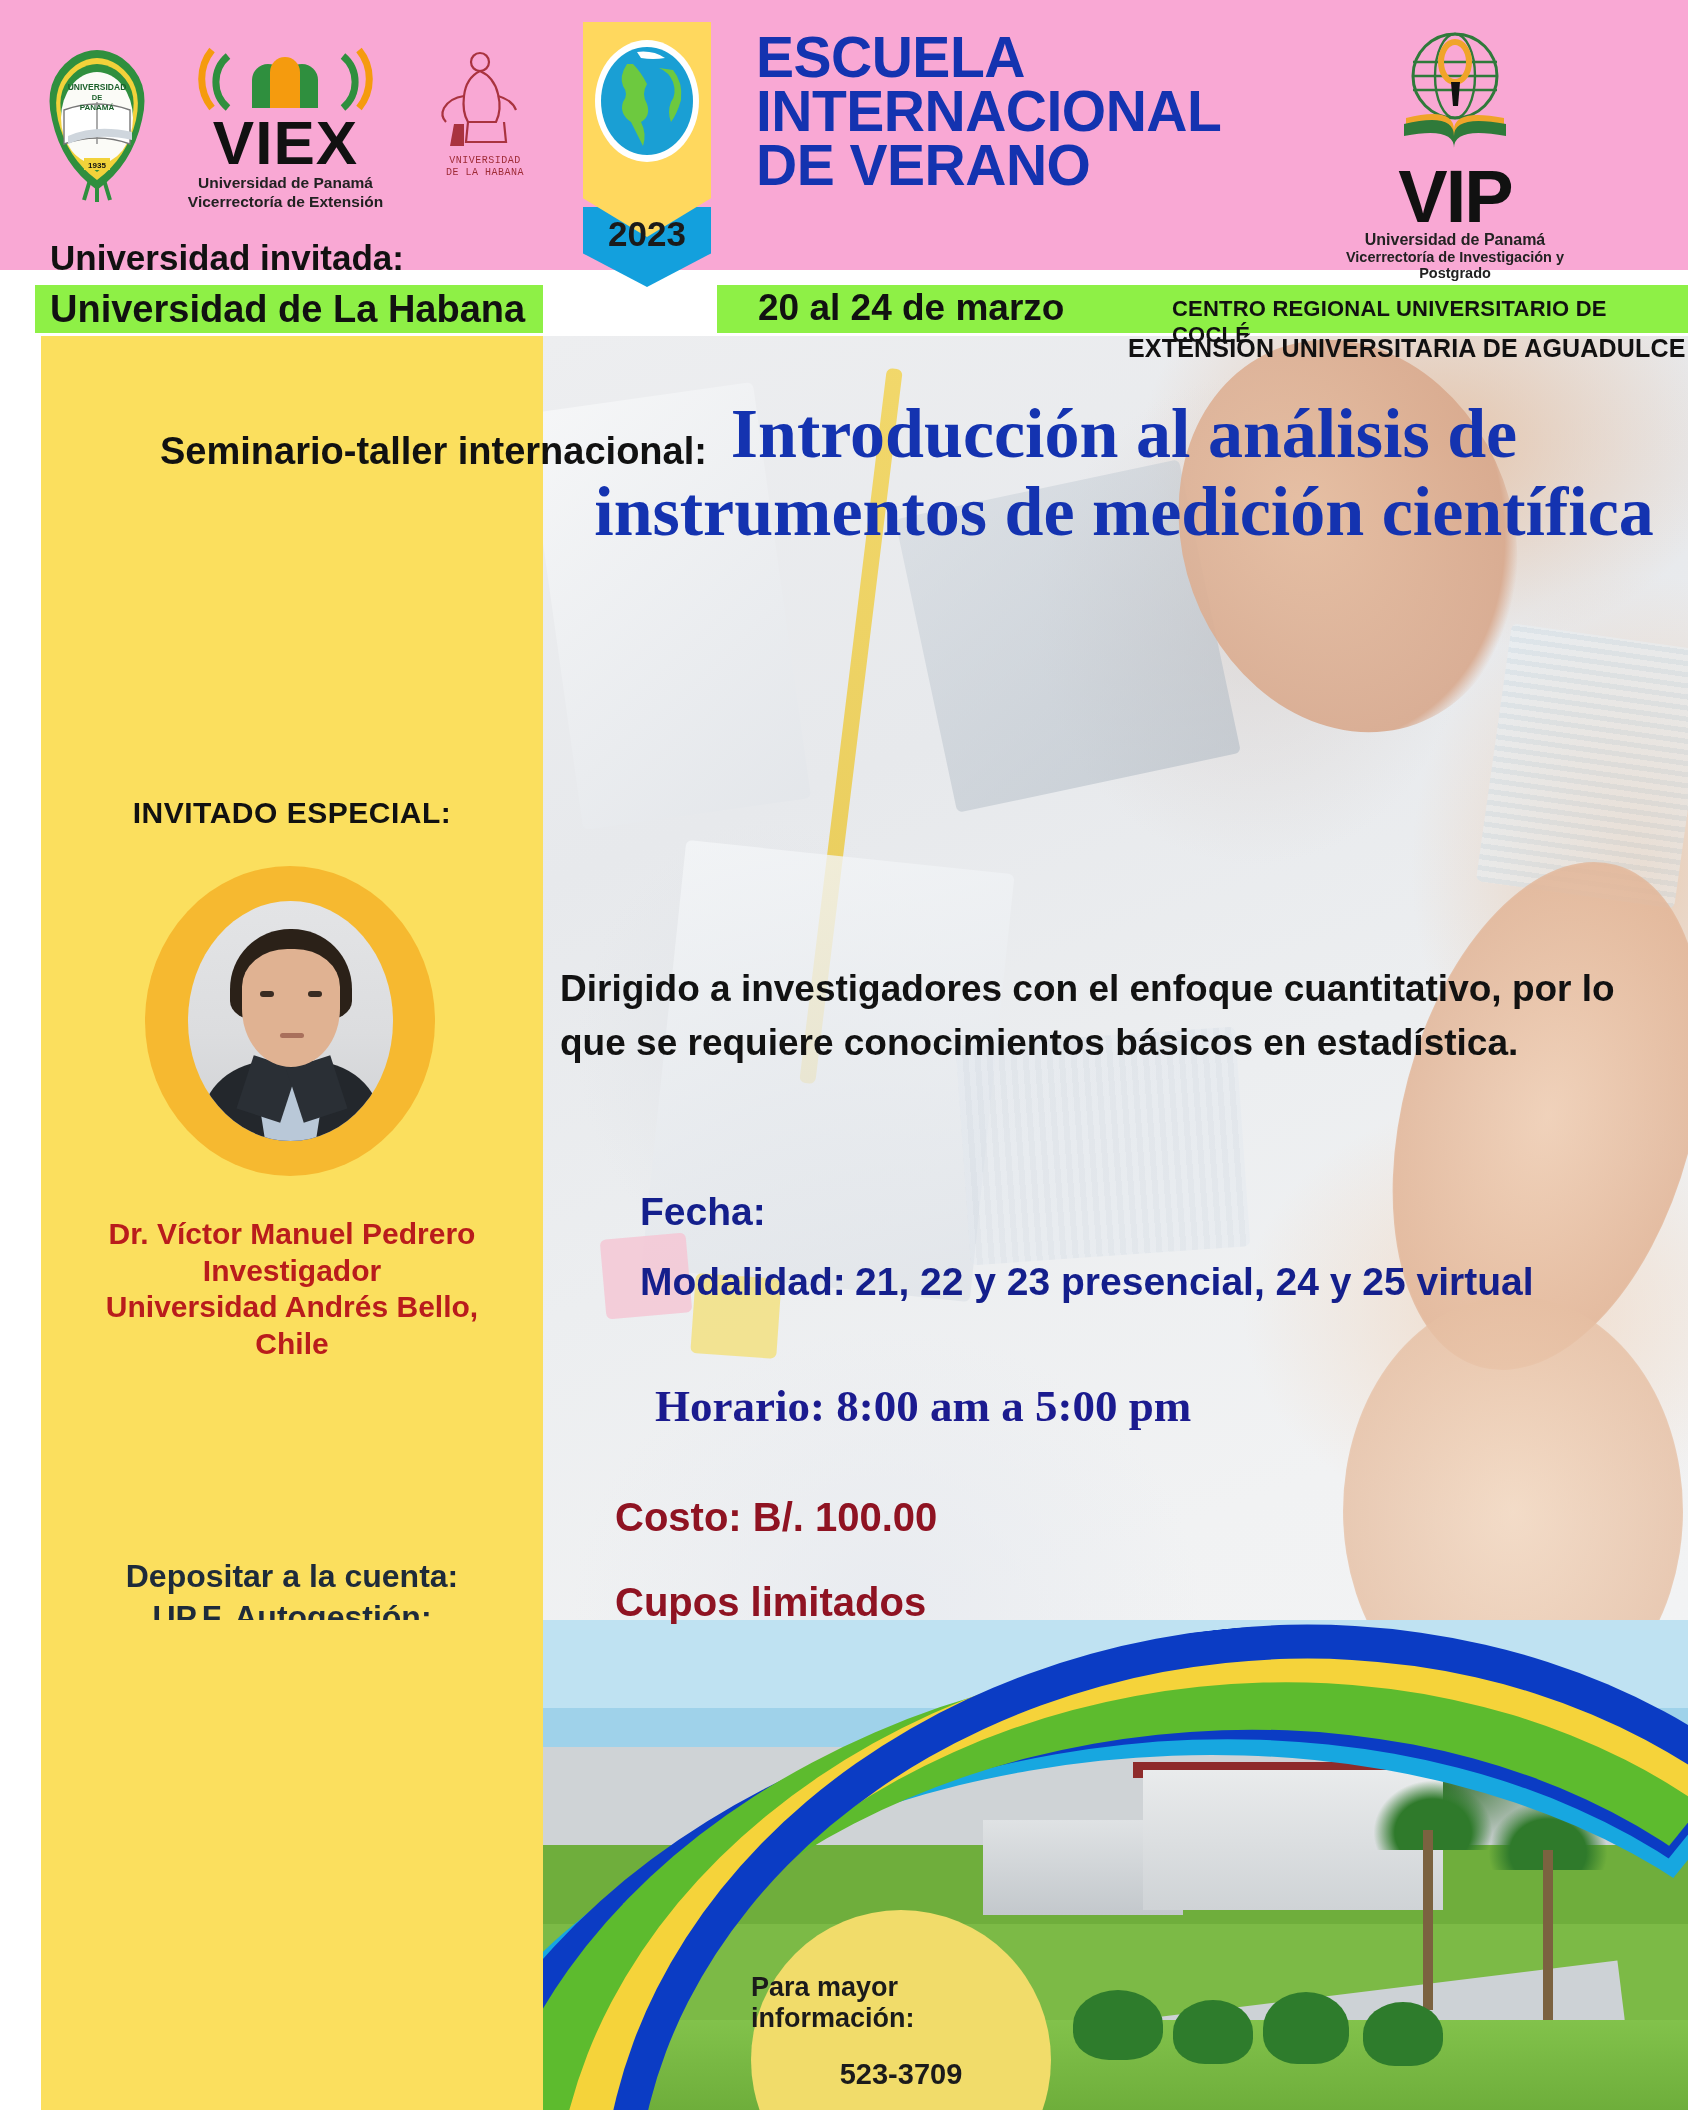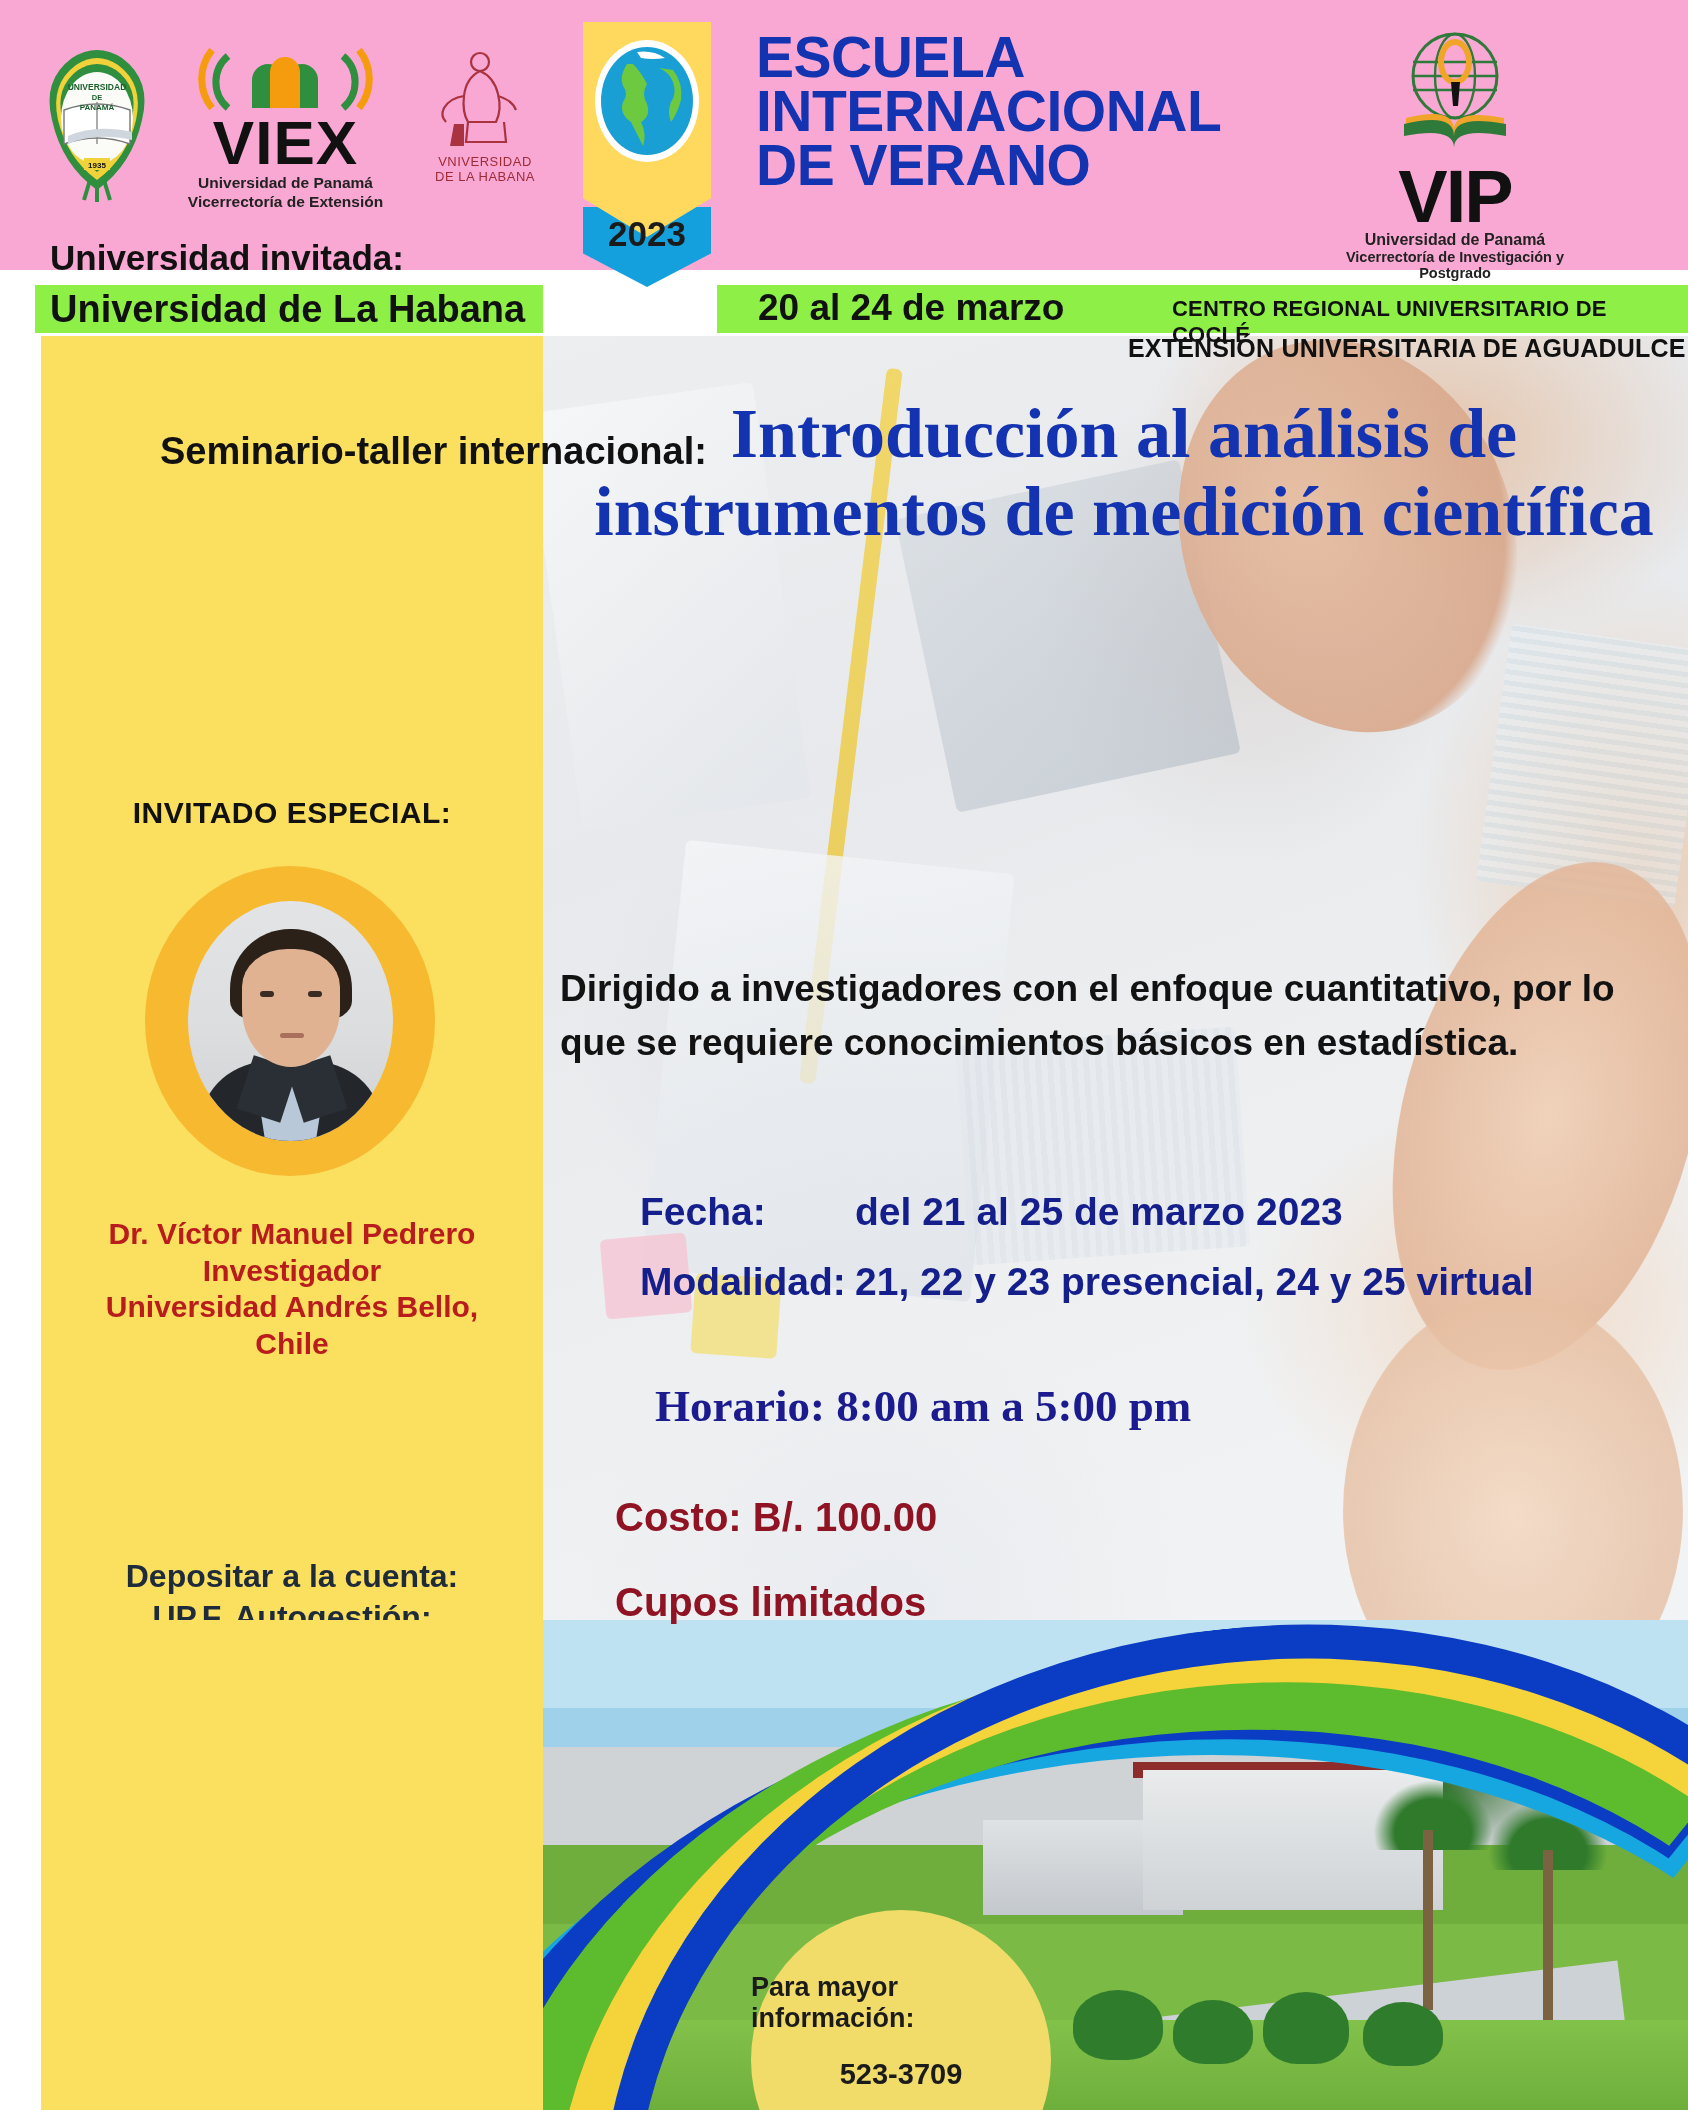--- a/index.html
+++ b/index.html
@@ -31,22 +31,22 @@
     font-weight:bold; font-size:62px; letter-spacing:1px;
     color:#111; line-height:0.95;
   }
   .viex-sub1, .viex-sub2 {
     font-size:15.5px; font-weight:bold; color:#222; line-height:1.25;
   }
 
   
   .habana { position:absolute; left:410px; top:46px; width:150px; text-align:center; }
   .habana-sub {
-    color:#9e2b36; font-family:Liberation Sans, sans-serif;
-    font-size:13px; line-height:1.15; letter-spacing:0.5px;
+    color:#9e2b36; font-family:Liberation Mono, monospace;
+    font-size:10px; line-height:1.15; letter-spacing:0.5px;
   }
 
   
   .ribbon { position:absolute; left:583px; top:22px; width:128px; height:265px; }
   .ribbon-yellow {
     position:absolute; left:0; top:0; width:128px; height:215px;
     background:#ffd85e;
     clip-path:polygon(0 0,100% 0,100% 82%,50% 100%,0 82%);
   }
   .ribbon-blue {
@@ -472,21 +472,20 @@
   </div>
 
   <div class="sem-taller">Seminario-taller internacional:</div>
 
   <div class="main-title">Introducción al análisis de instrumentos de medición científica</div>
   <div class="audience">Dirigido a investigadores con el enfoque  cuantitativo,  por lo que se requiere conocimientos básicos en estadística.</div>
 
   <div class="info-rows">
     <div class="info-row">
       <span class="info-key">Fecha:</span>
-      <span>del 21 al 25 de marzo 2023</span>
     </div>
     <div class="info-row">
       <span class="info-key">Modalidad:</span>
       <span>21, 22 y 23  presencial, 24 y 25 virtual</span>
     </div>
   </div>
 
   <div class="horario">Horario: 8:00 am a 5:00 pm</div>
   <div class="costo">Costo: B/. 100.00</div>
   <div class="cupos">Cupos limitados</div>

